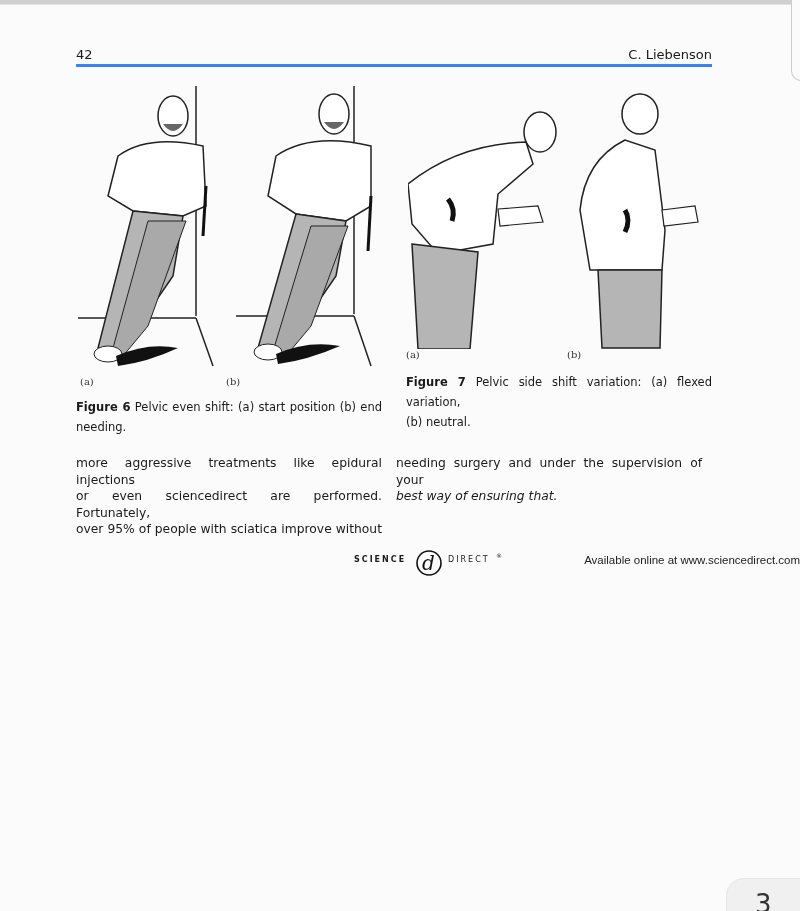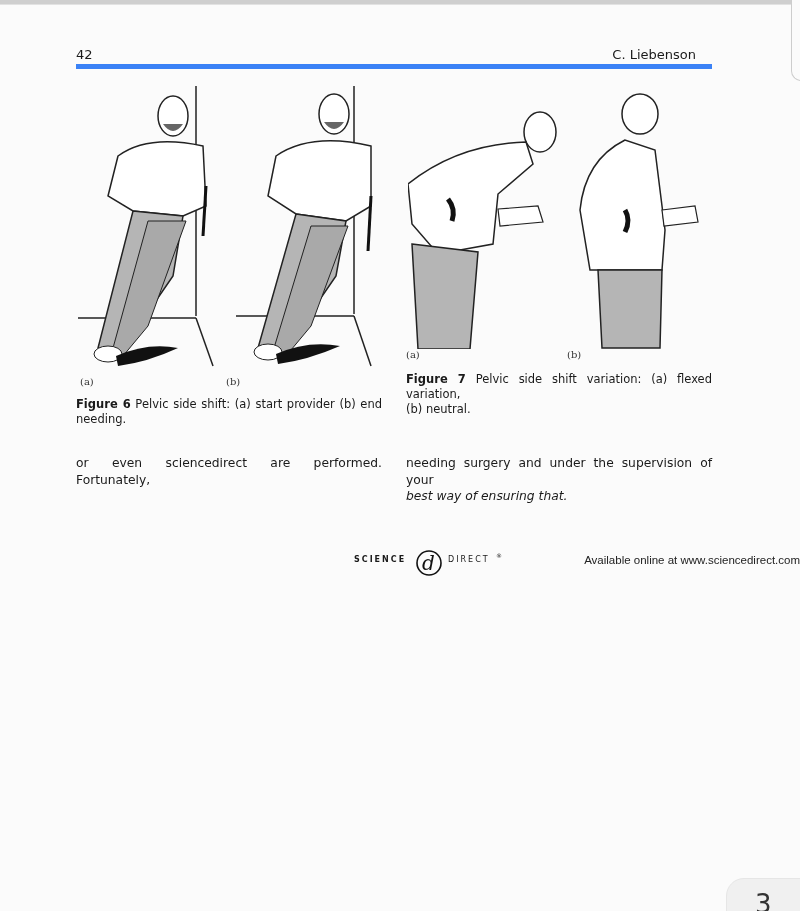--- a/index.html
+++ b/index.html
@@ -3,27 +3,27 @@
 <meta charset="utf-8">
 <style>
   html, body { margin: 0; padding: 0; }
   body {
     width: 800px; height: 911px; background: #fbfbfb; position: relative; overflow: hidden;
     font-family: "DejaVu Sans", sans-serif; color: #1a1a1a;
   }
   .top-rule { position: absolute; left: 0; top: 0; width: 792px; height: 4px; background: #cfcfcf; border-bottom: 1px solid #e2e2e2; }
   .right-edge { position: absolute; left: 791px; top: 0; width: 9px; height: 80px; border-left: 1px solid #cdcdcd; border-bottom-left-radius: 10px; border-bottom: 1px solid #cdcdcd; }
   .page { position: absolute; left: 0; top: 0; width: 800px; height: 911px; }
-  .running-head { position: absolute; left: 76px; top: 44px; width: 636px; height: 20px; border-bottom: 5px solid #3b82f6; font-size: 13px; text-decoration: underline; }
+  .running-head { position: absolute; left: 76px; top: 44px; width: 636px; height: 20px; border-bottom: 3px solid #3b82f6; font-size: 13px; text-decoration: underline; }
   .page-num { position: absolute; left: 0; top: 3px; }
-  .author { position: absolute; right: 16px; top: 3px; }
+  .author { position: absolute; right: 0; top: 3px; }
 
   .fig { position: absolute; }
   .sublabel { position: absolute; font-family: "DejaVu Serif", serif; font-size: 10px; color: #333; }
-  .caption { position: absolute; font-size: 11.5px; line-height: 15px; }
+  .caption { position: absolute; font-size: 11.5px; line-height: 20px; }
   .caption b { font-weight: bold; }
   .body-col { position: absolute; font-size: 12.3px; line-height: 16.5px; text-align: justify; text-align-last: justify; width: 306px; }
   .avail { position: absolute; left: 0; width: 800px; top: 554px; text-align: right; font-family: "Liberation Sans", sans-serif; font-size: 11.5px; color: #222; }
   .sd-logo { position: absolute; left: 336px; top: 544px; width: 160px; height: 34px; margin-left: 16px; }
   .page-badge { position: absolute; left: 726px; top: 878px; width: 90px; height: 50px; background: #f0f0f0; border-radius: 18px; border: 1px solid #e6e6e6; }
   .page-badge span { position: absolute; left: 28px; top: 10px; font-size: 26px; color: #333; font-family: "DejaVu Sans", sans-serif; }
 </style>
 </head>
 <body>
 
@@ -62,21 +62,21 @@
     <path d="M75 140 L112 140 L75 240 L50 270 L38 262 Z" fill="#a9a9a9" stroke="#222" stroke-width="1"></path>
     <ellipse cx="32" cy="266" rx="14" ry="8" fill="#fff" stroke="#222"></ellipse>
     <path d="M40 268 Q72 254 104 260 Q72 274 42 278 Z" fill="#111"></path>
     <line x1="135" y1="110" x2="132" y2="165" stroke="#111" stroke-width="3"></line>
   </svg>
 
   <span class="sublabel" style="left:80px; top:376px;">(a)</span>
   <span class="sublabel" style="left:226px; top:376px;">(b)</span>
 
   <div class="caption" style="left:76px; top:397px; width:306px;">
-    <div style="text-align:justify; text-align-last:justify;"><b>Figure 6</b> <span>Pelvic side shift: (a) start provider (b) end</span></div>
+    <div style="text-align:justify; text-align-last:justify;"><b>Figure 6</b> <span>Pelvic even shift: (a) start position (b) end</span></div>
     <div>needing.</div>
   </div>
 
   <svg class="fig" style="left:408px; top:104px;" width="150" height="245" viewBox="0 0 150 245">
     <ellipse cx="132" cy="28" rx="16" ry="20" fill="#fff" stroke="#222" stroke-width="1.5"></ellipse>
     <path d="M0 80 Q50 40 118 38 L125 60 L90 90 L85 140 L30 150 L4 120 Z" fill="#fff" stroke="#222" stroke-width="1.5"></path>
     <path d="M90 105 L130 102 L135 118 L92 122 Z" fill="#fff" stroke="#222" stroke-width="1.2"></path>
     <path d="M4 140 L70 148 L62 245 L10 245 Z" fill="#b5b5b5" stroke="#222" stroke-width="1.5"></path>
     <path d="M40 95 q8 10 4 22" stroke="#111" stroke-width="5" fill="none"></path>
   </svg>
@@ -91,23 +91,25 @@
 
   <span class="sublabel" style="left:406px; top:349px;">(a)</span>
   <span class="sublabel" style="left:567px; top:349px;">(b)</span>
 
   <div class="caption" style="left:406px; top:372px; width:306px;">
     <div style="text-align:justify; text-align-last:justify;"><b>Figure 7</b> <span>Pelvic side shift variation: (a) flexed variation,</span></div>
     <div>(b) neutral.</div>
   </div>
 
   <div class="body-col" style="left:76px; top:455px;">
+    <div>more aggressive treatments like epidural injections</div>
     <div>or even sciencedirect are performed. Fortunately,</div>
+    <div>over 95% of people with sciatica improve without</div>
   </div>
-  <div class="body-col" style="left:406px; top:455px;">
+  <div class="body-col" style="left:396px; top:455px;">
     <div>needing surgery and under the supervision of your</div>
     <div style="text-align-last:left;font-style:italic;">best way of ensuring that.</div>
   </div>
 
   <div class="avail">Available online at www.sciencedirect.com</div>
   <div class="sd-logo">
     <span style="position:absolute; left:2px; top:11px; font-family:'DejaVu Sans', sans-serif; font-weight:bold; font-size:8px; letter-spacing:2px;">SCIENCE</span>
     <svg style="position:absolute; left:60px; top:0;" width="34" height="34" viewBox="0 0 34 34">
       <circle cx="17" cy="19" r="12" fill="none" stroke="#111" stroke-width="1.6"></circle>
       <text x="10" y="26" font-family="DejaVu Serif, serif" font-size="20" font-style="italic" fill="#111">d</text>

